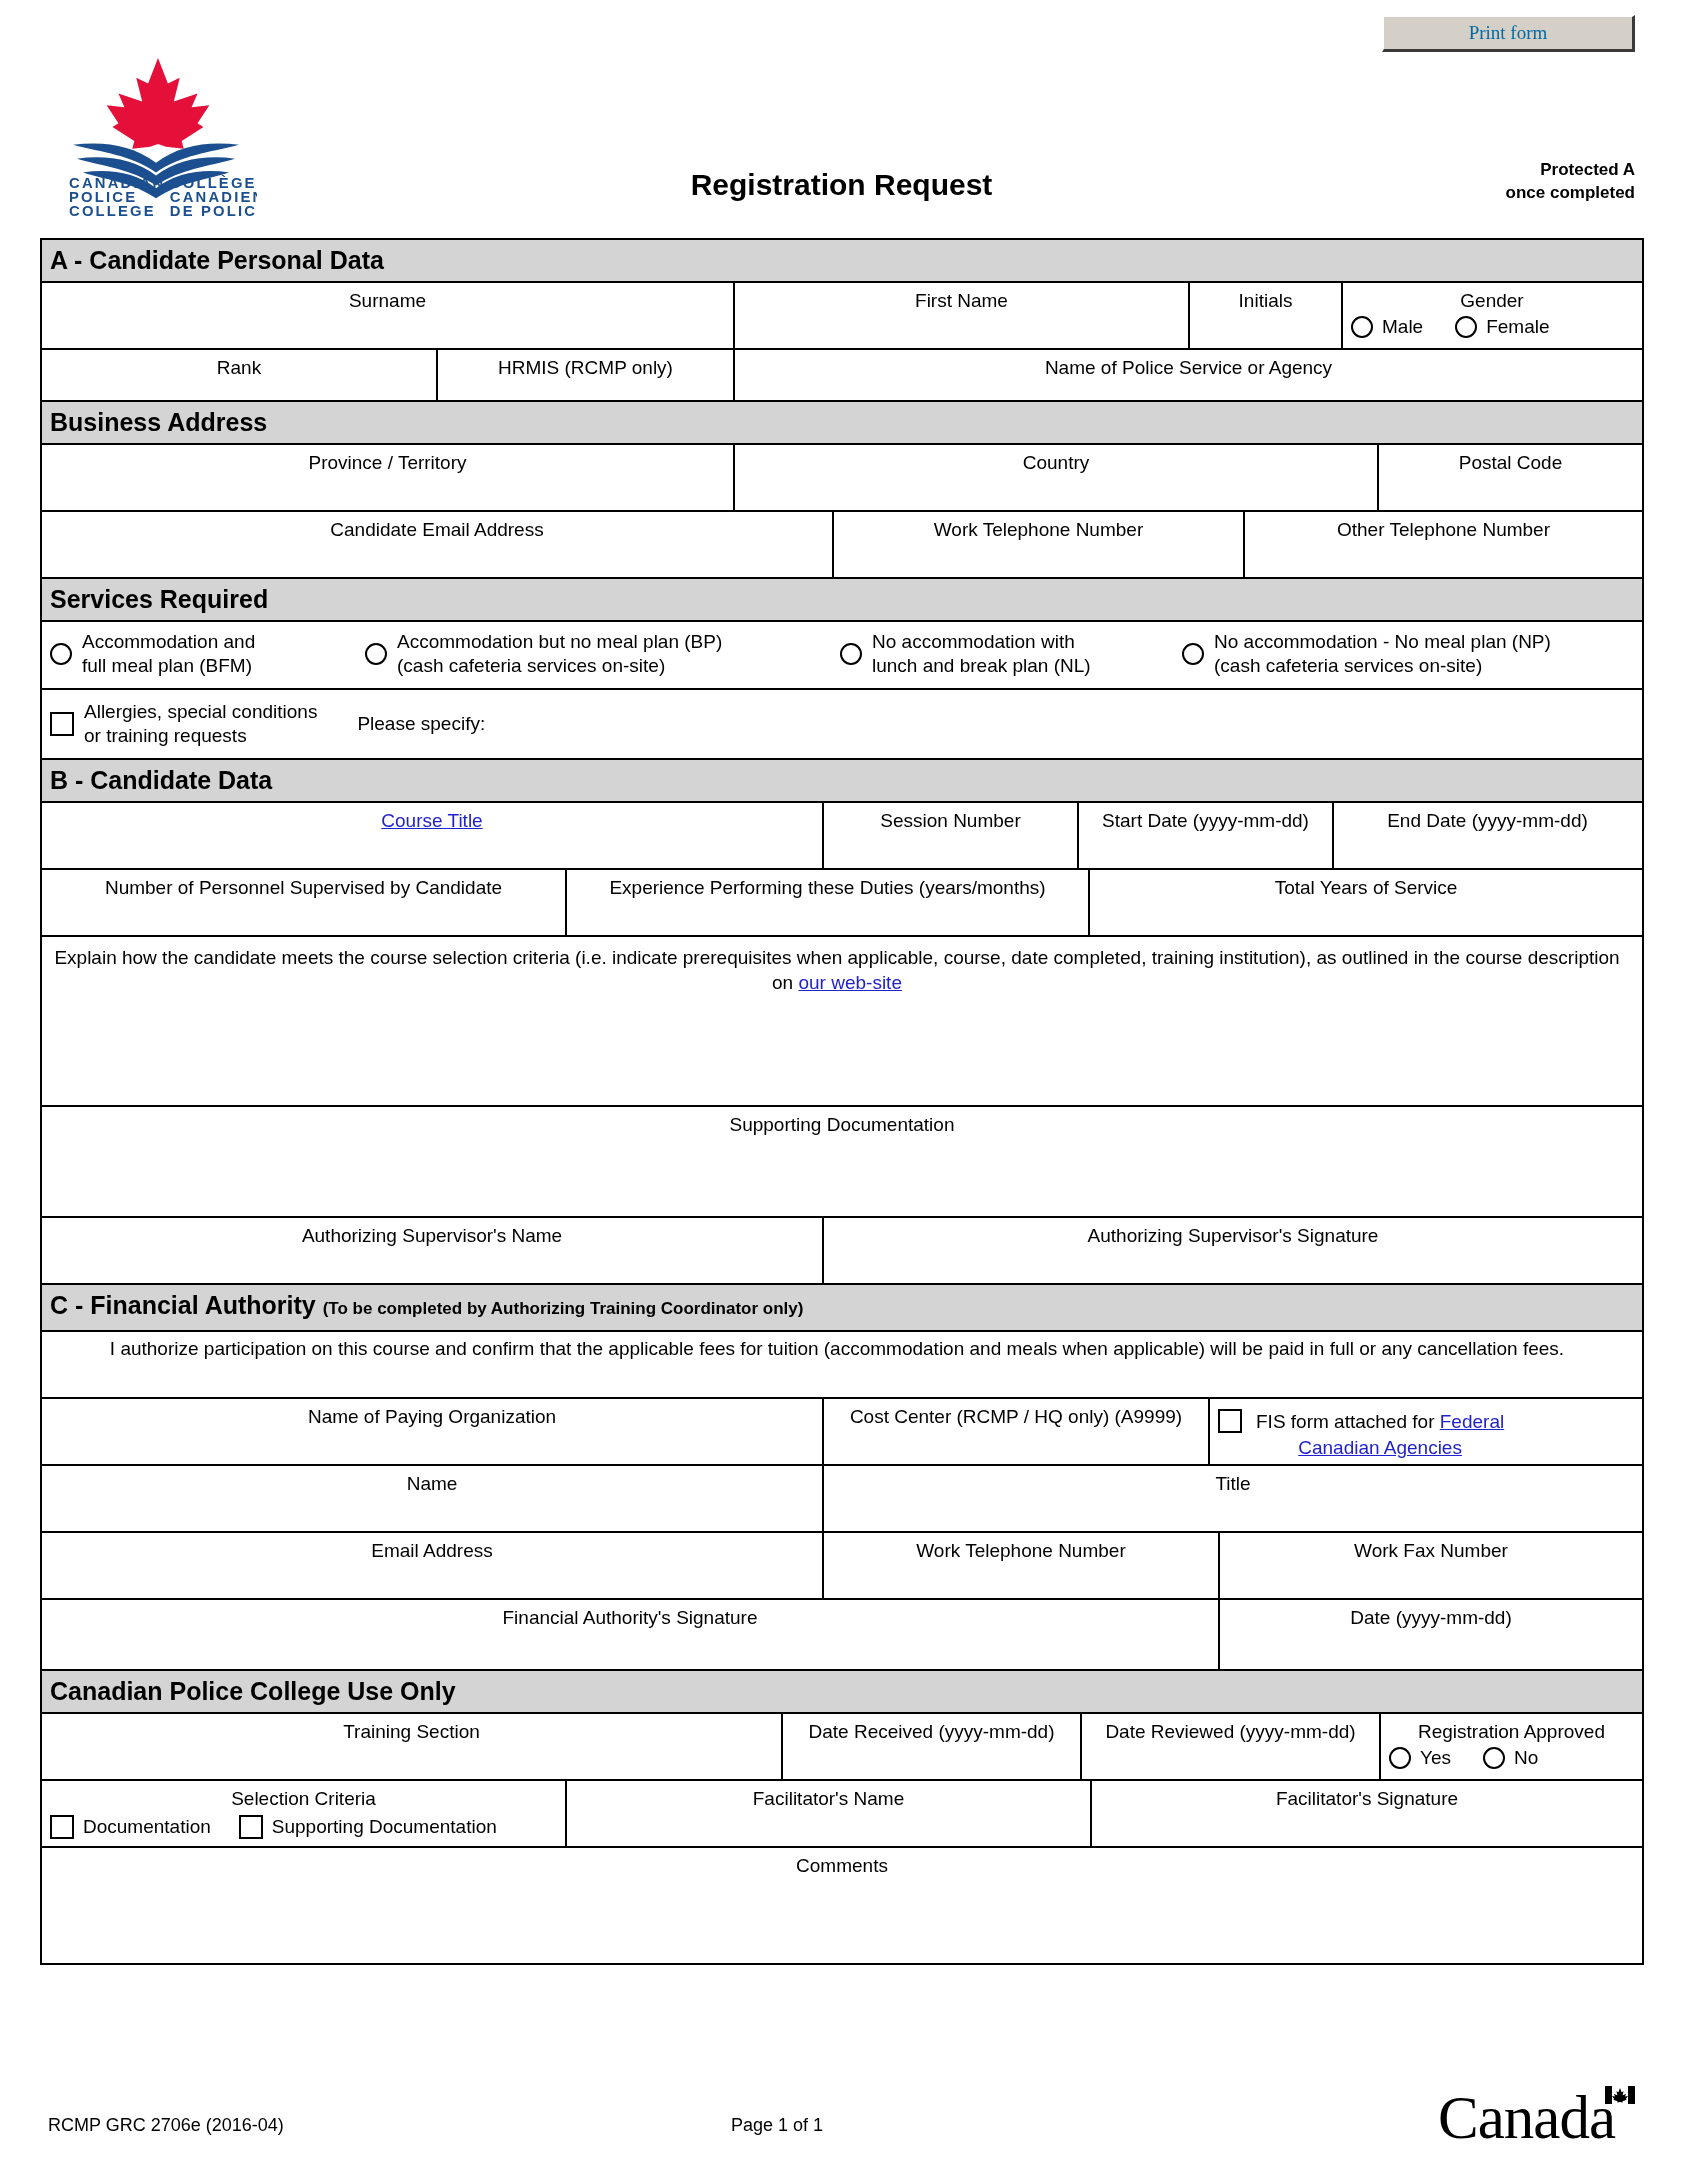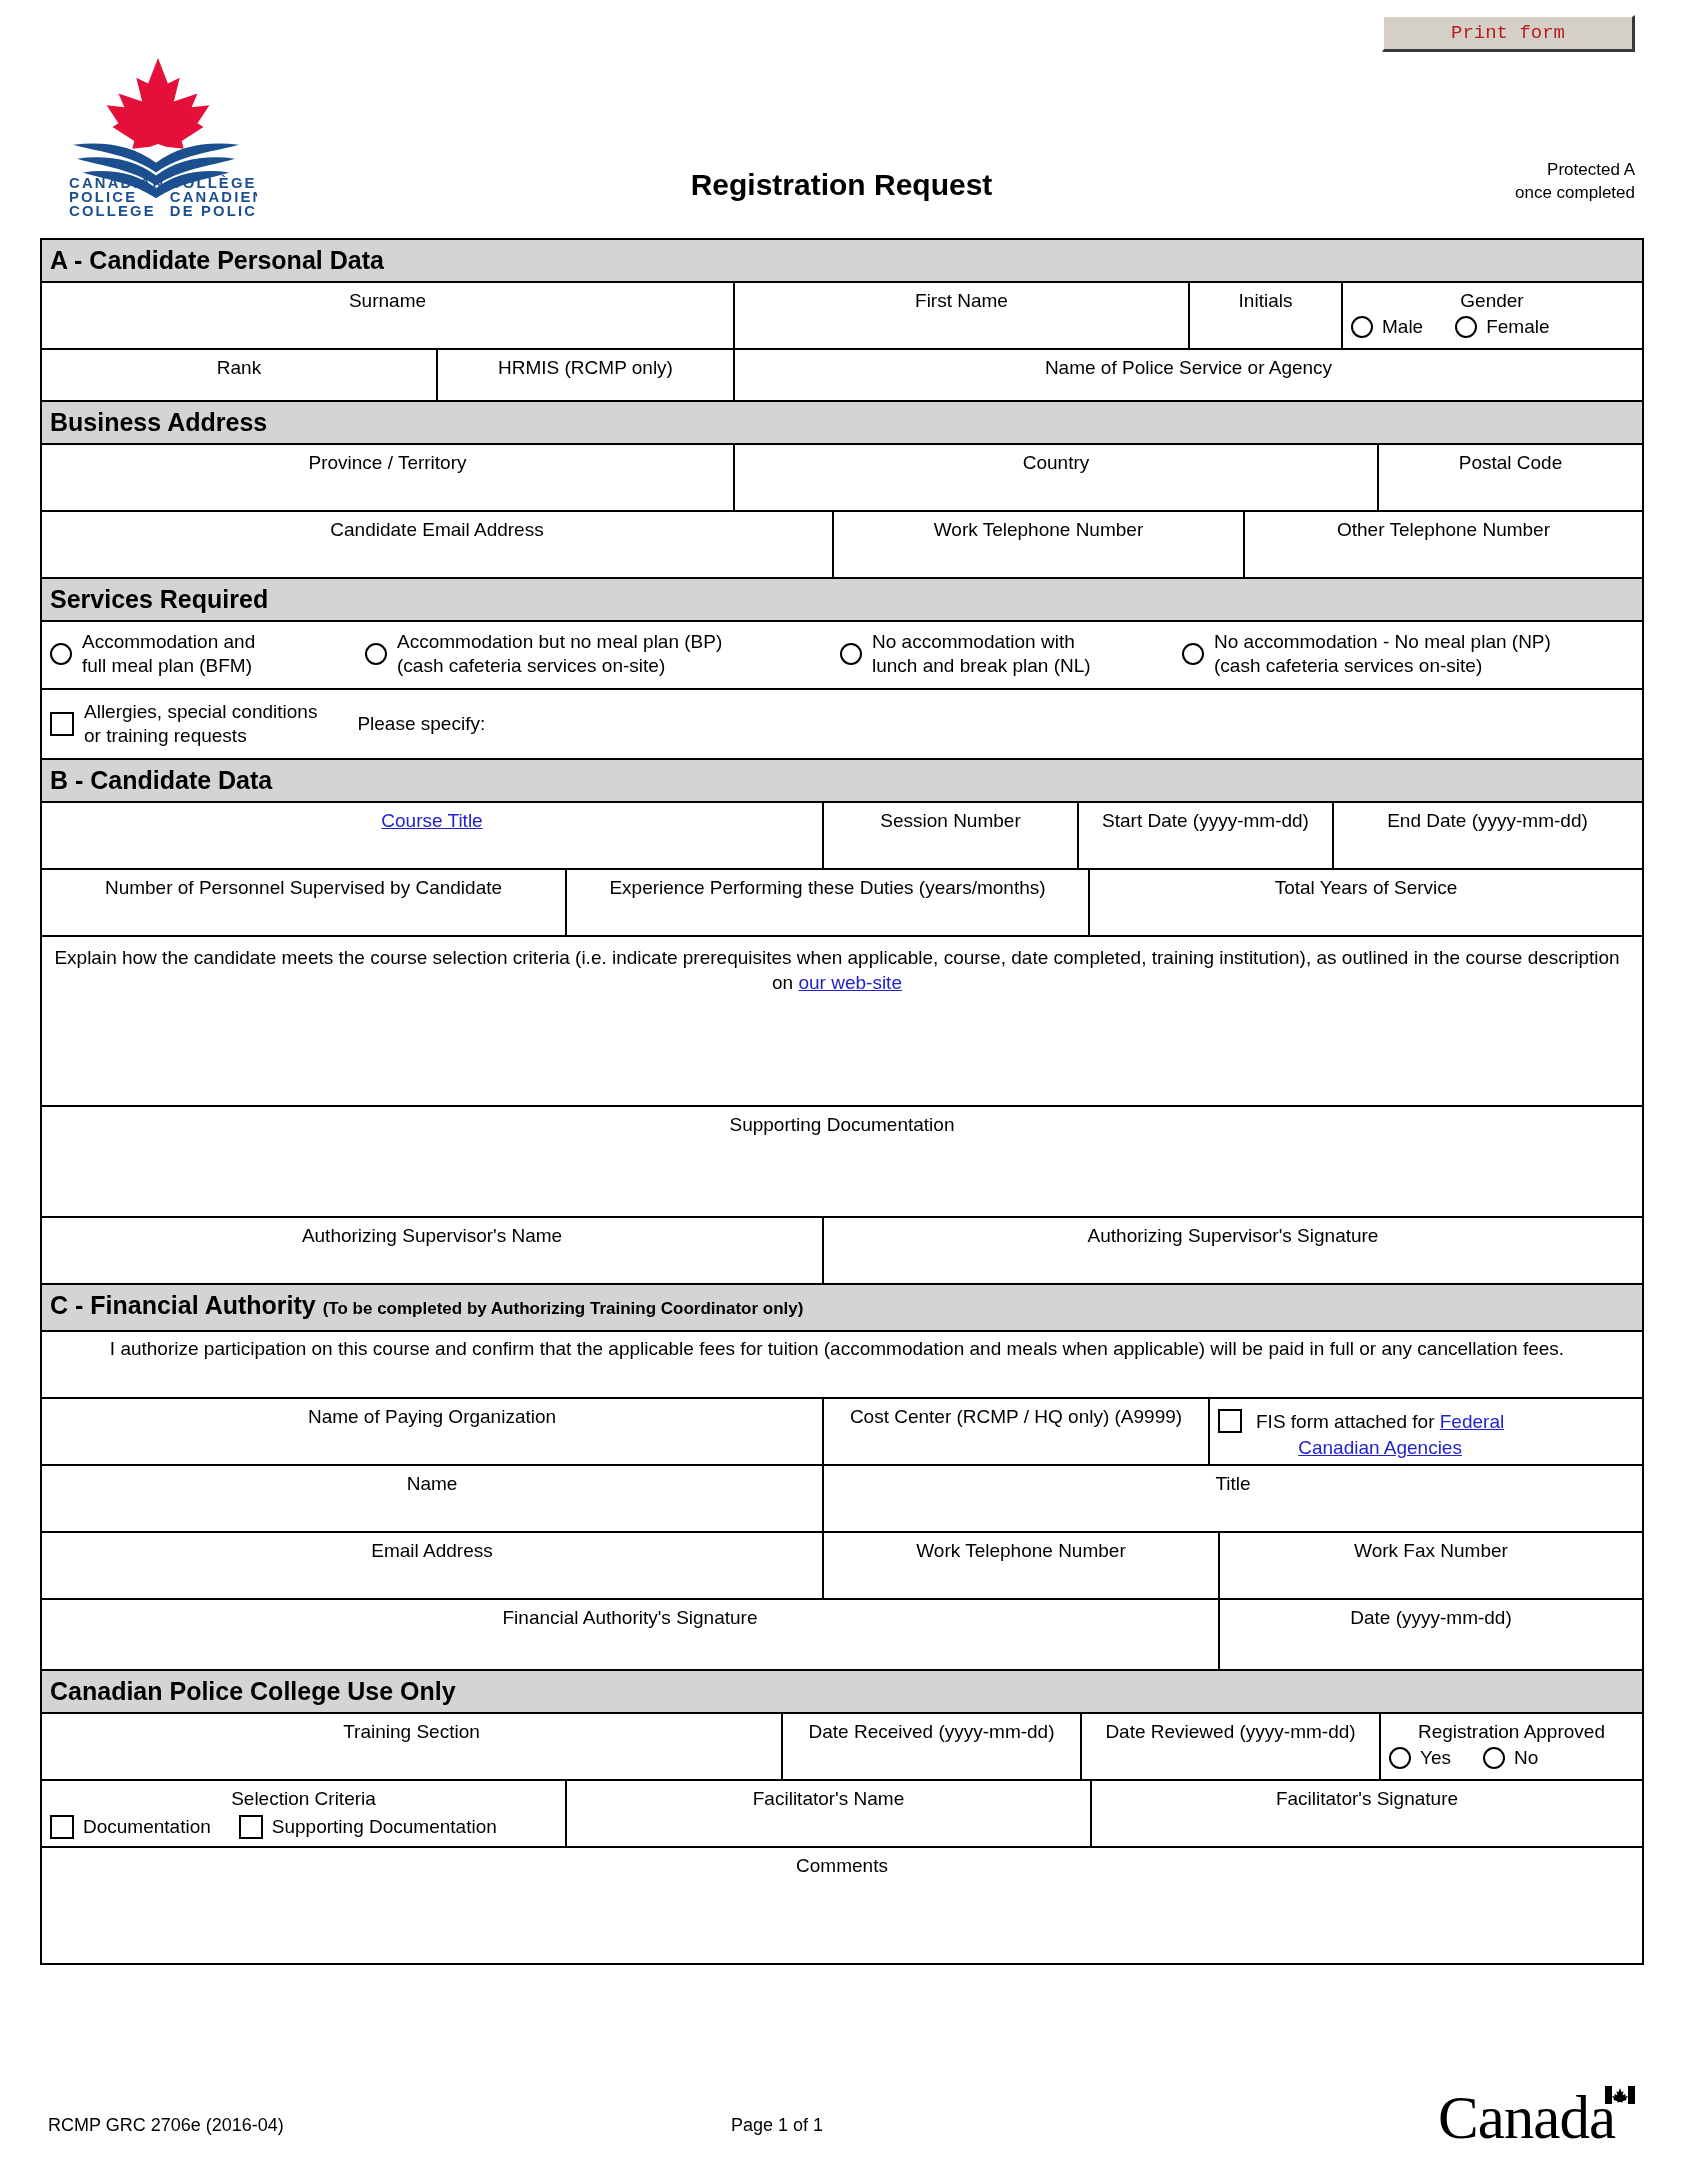--- a/index.html
+++ b/index.html
@@ -31,22 +31,22 @@
     width: 248px;
     height: 32px;
     background: #d4d0c8;
     border-top: 2px solid #ffffff;
     border-left: 2px solid #ffffff;
     border-right: 3px solid #3a3a3a;
     border-bottom: 3px solid #3a3a3a;
     font-size: 19px;
     line-height: 32px;
     text-align: center;
-    font-family: Liberation Mono, monospace;
-    color: #b91c1c;
+    font-family: Liberation Serif, serif;
+    color: #0369a1;
     cursor: pointer;
   }
   .header {
     position: relative;
     height: 228px;
   }
   .logo {
     position: absolute;
     left: 59px;
     top: 50px;
@@ -63,21 +63,21 @@
     font-size: 30px;
     font-weight: bold;
     letter-spacing: 0px;
   }
   .protected {
     position: absolute;
     right: 48px;
     top: 158px;
     text-align: right;
     font-size: 17px;
-    font-weight: normal;
+    font-weight: bold;
     line-height: 23px;
   }
 
   
   .form {
     position: absolute;
     left: 40px;
     top: 238px;
     width: 1604px;
     border: 2px solid #000;

